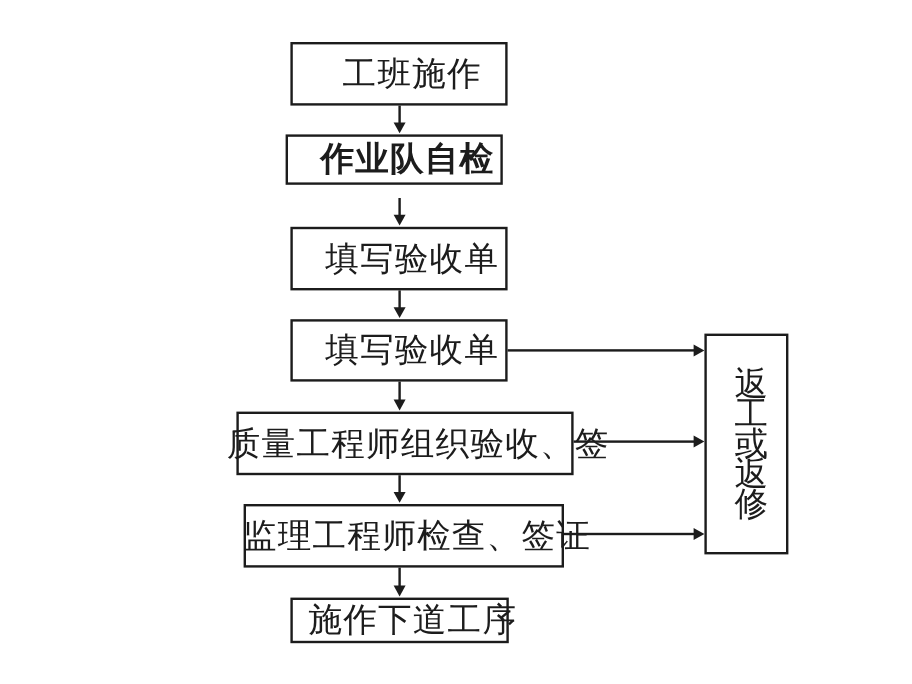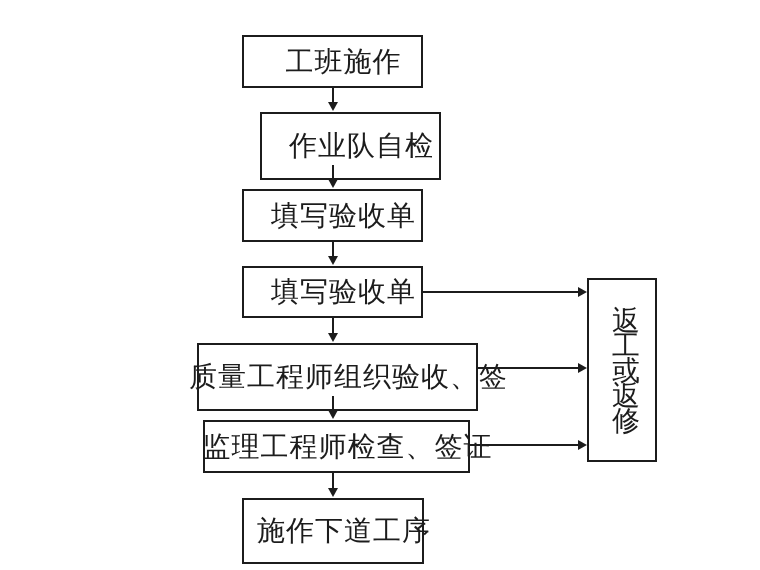--- a/index.html
+++ b/index.html
@@ -24,26 +24,26 @@
     align-items: center;
     justify-content: center;
     box-sizing: border-box;
     font-size: 28px;
     letter-spacing: 1px;
     padding-left: 22px;
     white-space: nowrap;
   }
   
   .n1 { left: 242px; top: 35px;  width: 181px; height: 53px; }
-  .n2 { left: 260px; top: 112px; width: 181px; height: 68px; }
+  .n2 { left: 238px; top: 112px; width: 181px; height: 42px; font-weight: bold; }
   .n3 { left: 242px; top: 189px; width: 181px; height: 53px; }
   .n4 { left: 242px; top: 266px; width: 181px; height: 52px; }
-  .n5 { left: 197px; top: 343px; width: 281px; height: 68px; }
+  .n5 { left: 197px; top: 343px; width: 281px; height: 53px; }
   .n6 { left: 203px; top: 420px; width: 267px; height: 53px; }
-  .n7 { left: 242px; top: 498px; width: 182px; height: 66px; }
+  .n7 { left: 242px; top: 498px; width: 182px; height: 38px; }
   
   .side {
     left: 587px; top: 278px; width: 70px; height: 184px;
     padding-left: 6px;
   }
   .side-label {
     width: 26px;
     line-height: 25px;
     text-align: center;
     word-break: break-all;

